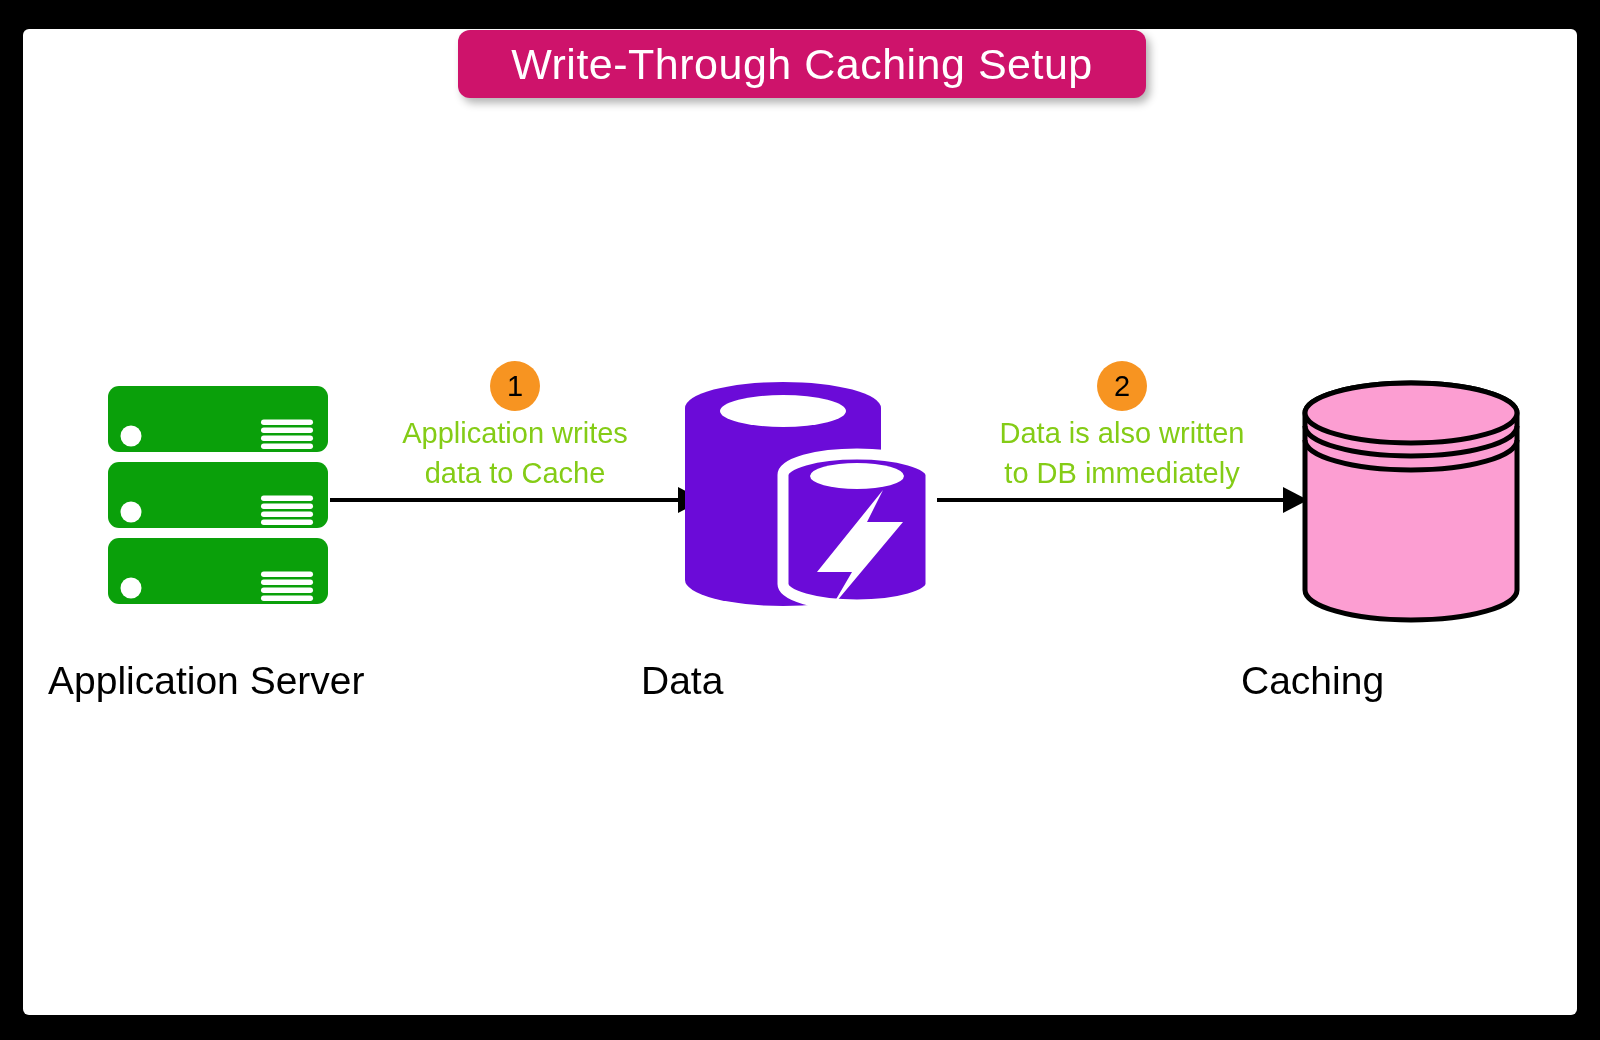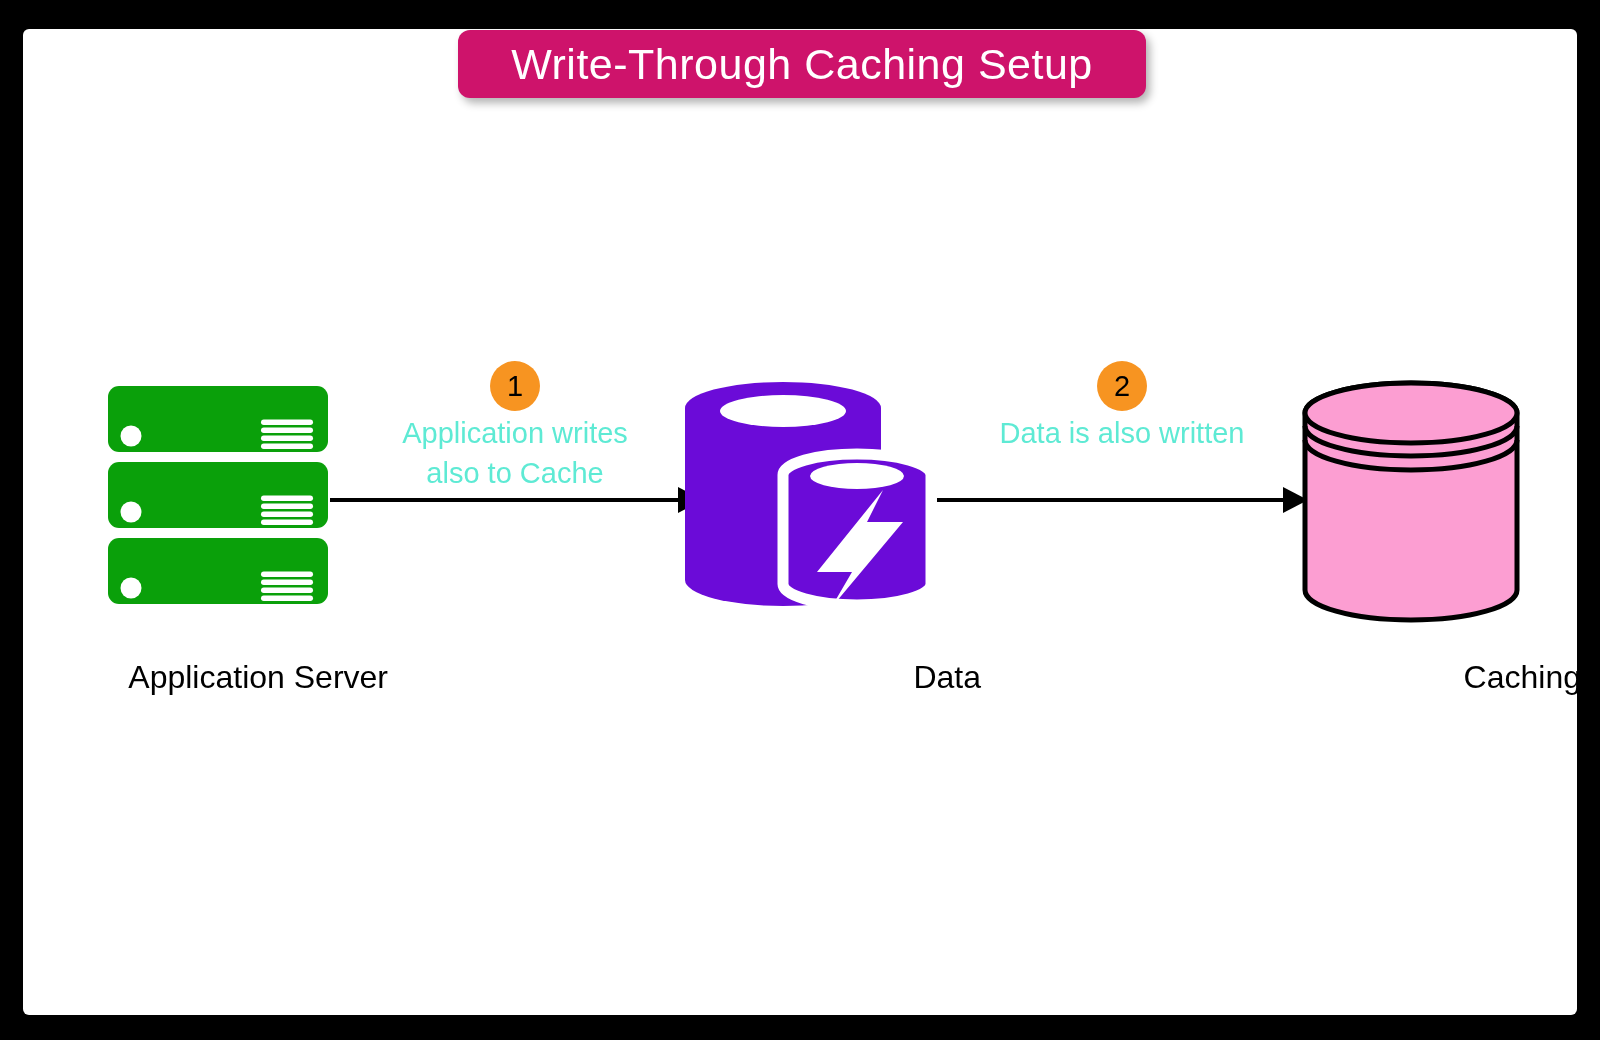--- a/index.html
+++ b/index.html
@@ -53,35 +53,35 @@
     font-size: 29px;
   }
   .badge-1 { left: 490px;  top: 361px; }
   .badge-2 { left: 1097px; top: 361px; }
 
   .flow-label {
     position: absolute;
     width: 340px;
     top: 413px;
     text-align: center;
-    color: #5eead4;
+    color: #84cc16;
     font-size: 29px;
     line-height: 40px;
     white-space: nowrap;
   }
   .flow-label-1 { left: 345px; }
   .flow-label-2 { left: 952px; }
 
   .node-caption {
     position: absolute;
     top: 659px;
     width: 340px;
-    text-align: right;
+    text-align: left;
     color: #000000;
-    font-size: 32px;
+    font-size: 39px;
     white-space: nowrap;
   }
   .caption-server   { left: 48px;  }
   .caption-cache    { left: 641px; }
   .caption-database { left: 1241px; }
 </style>
 </head>
 <body>
 
 <div class="stage">
@@ -152,24 +152,25 @@
 
     <div class="step-badge badge-1">
       <span>1</span>
     </div>
     <div class="step-badge badge-2">
       <span>2</span>
     </div>
 
     <div class="flow-label flow-label-1">
       <div>Application writes</div>
-      <div>also to Cache</div>
+      <div>data to Cache</div>
     </div>
     <div class="flow-label flow-label-2">
       <div>Data is also written</div>
+      <div>to DB immediately</div>
     </div>
 
     <div class="node-caption caption-server">Application Server</div>
     <div class="node-caption caption-cache">Data</div>
     <div class="node-caption caption-database">Caching</div>
 
   </div>
 </div>
 
 </body></html>

